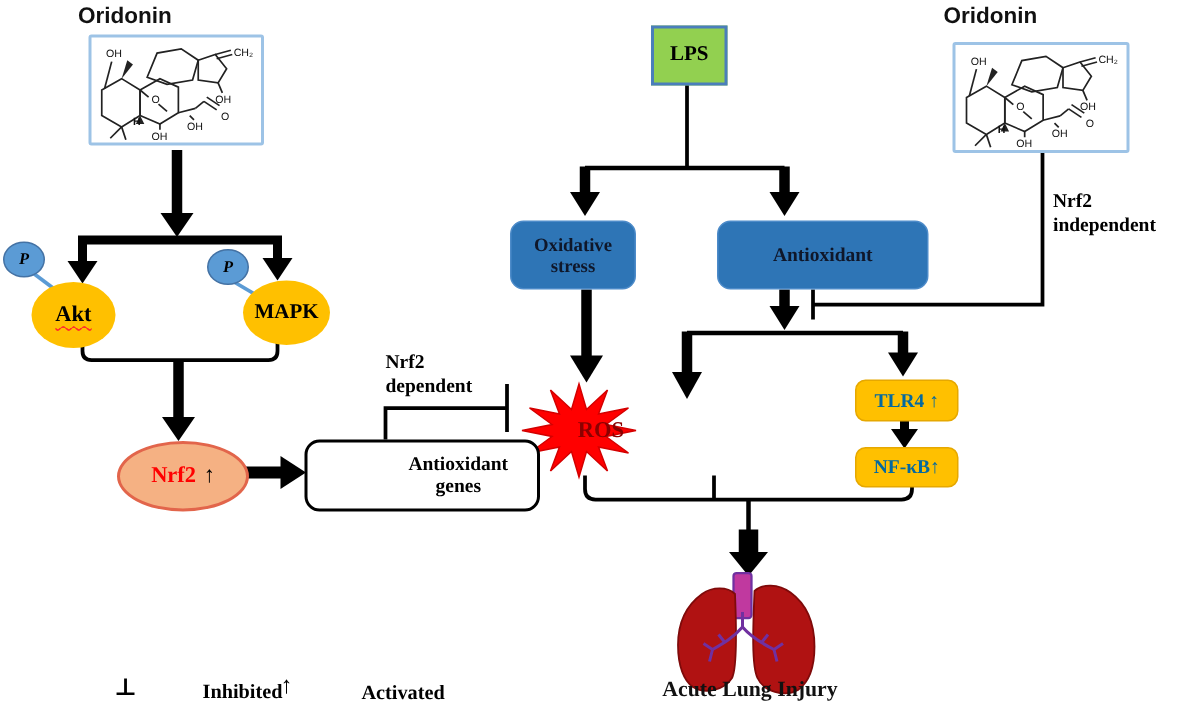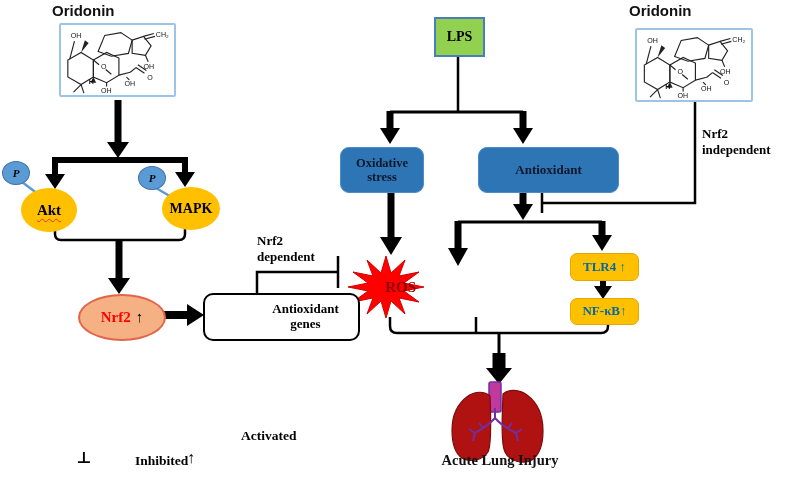--- a/index.html
+++ b/index.html
@@ -258,15 +258,15 @@
   </div>
 
   <div class="abs lbl sidetext" style="left:702px;top:126px;">
     <div>Nrf2</div>
     <div>independent</div>
   </div>
 
   <div class="abs legend-sym" style="left:76px;top:448px;">⊥</div>
   <div class="abs legend-lab" style="left:103px;top:453px;">Inhibited</div>
   <div class="abs legend-sym" style="left:187px;top:449px;">↑</div>
-  <div class="abs legend-lab" style="left:209px;top:428px;">Activated</div>
+  <div class="abs legend-lab" style="left:209px;top:454px;">Activated</div>
 
 </div>
 
 </body></html>

